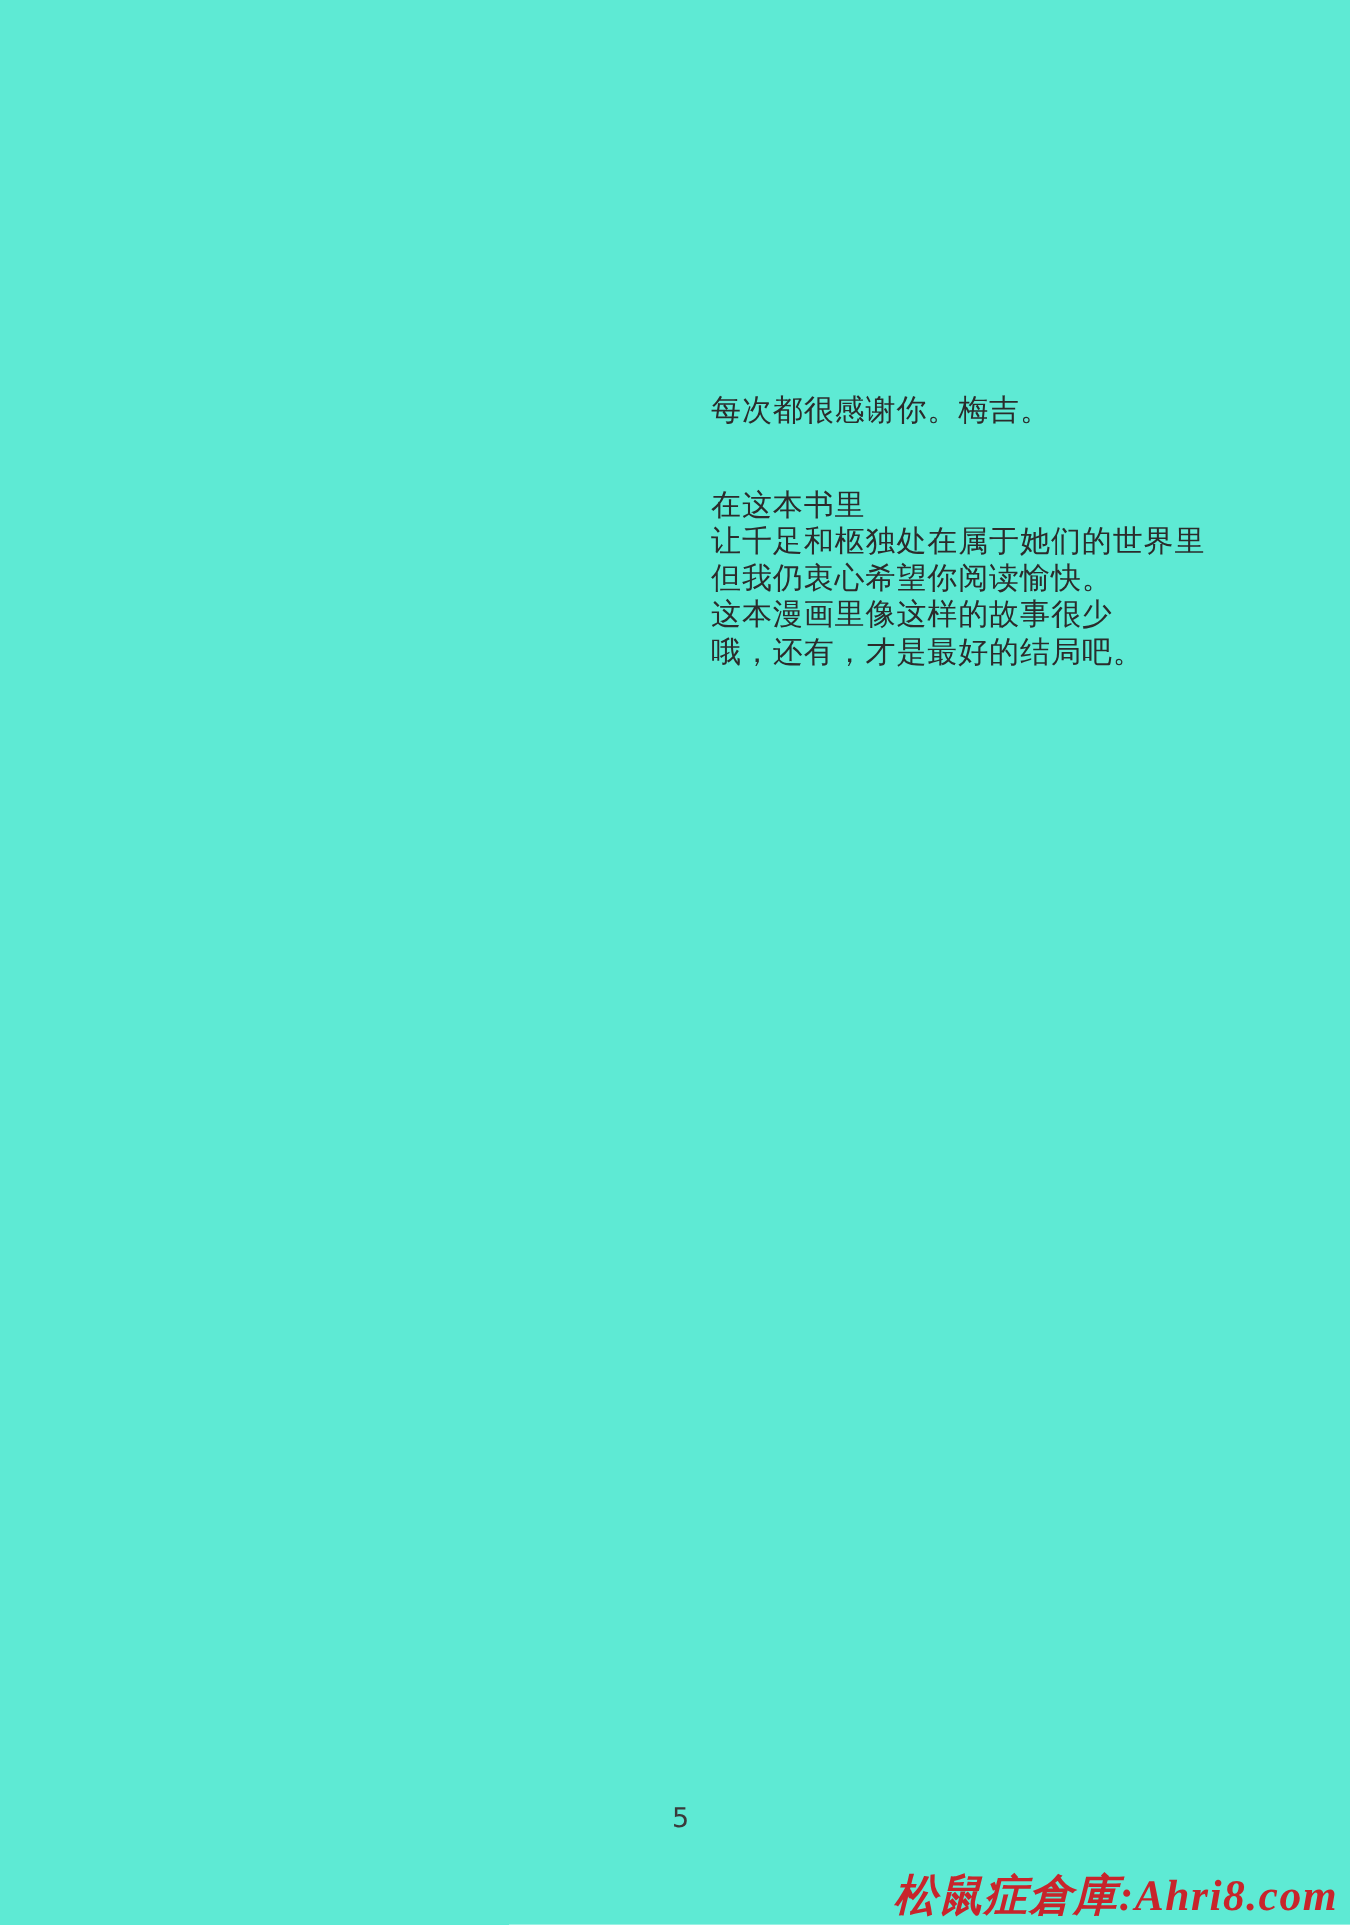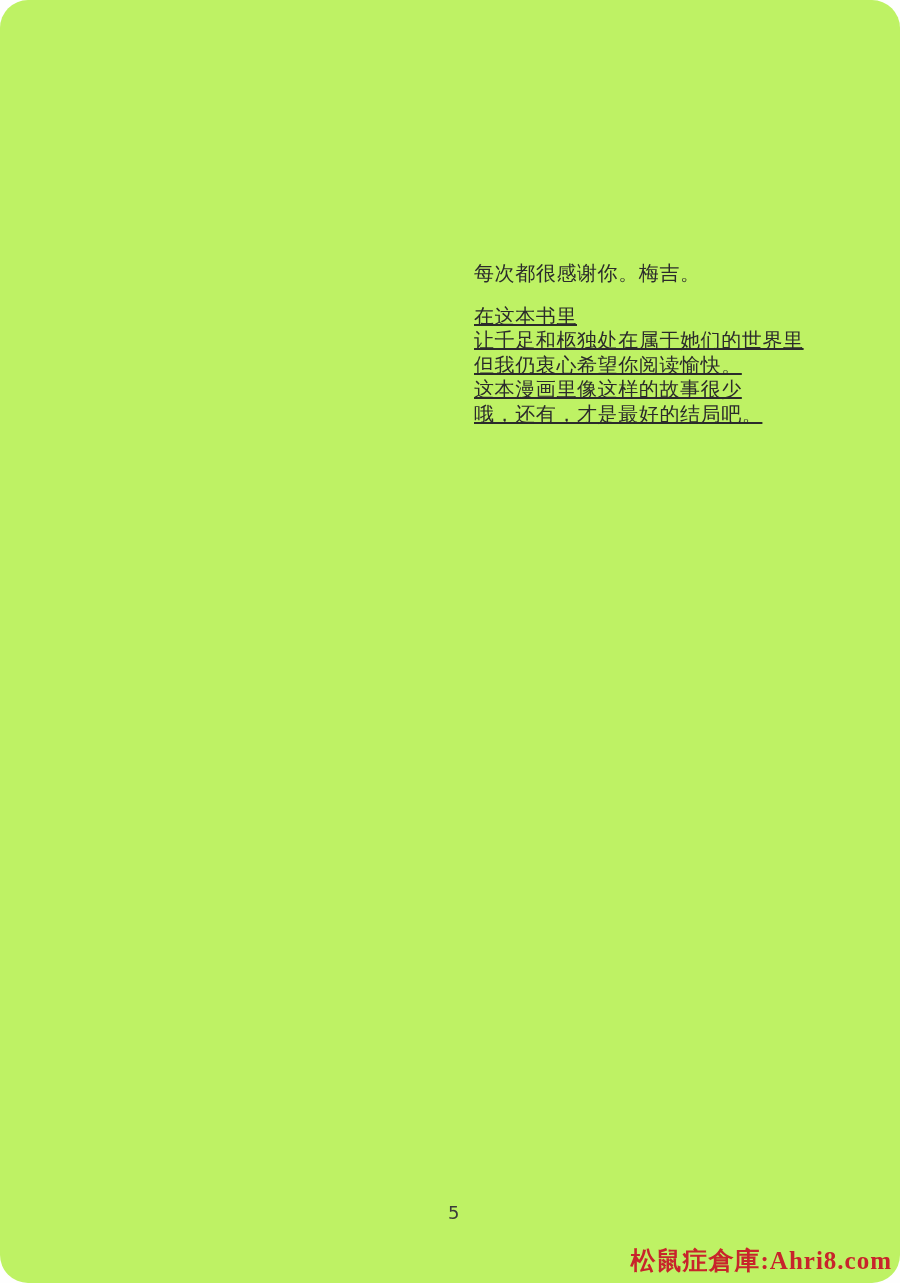--- a/index.html
+++ b/index.html
@@ -10,59 +10,58 @@
     width: 900px;
     height: 1283px;
     position: relative;
     background: #fefefe;
     overflow: hidden;
     font-family: "DejaVu Sans", "Liberation Sans", sans-serif;
   }
   .page {
     position: absolute;
     inset: 0;
-    background: #bef264;
-    border-radius: 28px;
+    background: #5eead4;
   }
   .afterword {
     position: absolute;
     left: 474px;
     top: 261px;
     color: #2b2b2b;
     font-size: 20px;
     letter-spacing: 0.6px;
     font-weight: 500;
   }
   .afterword .line {
     line-height: 24.5px;
     min-height: 24.5px;
     white-space: nowrap;
   }
   .afterword .para2 {
-    margin-top: 18px;
-    text-decoration: underline;
+    margin-top: 38px;
   }
   .page-number {
     position: absolute;
     left: 448px;
     top: 1202px;
     color: #3a3a3a;
     font-size: 18px;
     font-weight: 500;
     letter-spacing: 0;
   }
   .watermark {
     position: absolute;
     right: 8px;
     top: 1244px;
     font-family: "Liberation Serif", "DejaVu Serif", serif;
-    font-size: 25px;
+    font-size: 29px;
     font-weight: 600;
     letter-spacing: 1px;
     white-space: nowrap;
+    font-style: italic;
   }
 </style>
 </head>
 <body>
 
 <div class="page">
 
   <div class="afterword" style="color: rgb(43, 43, 43);">
     <div class="para1">
       <div class="line">每次都很感谢你。梅吉。</div>

